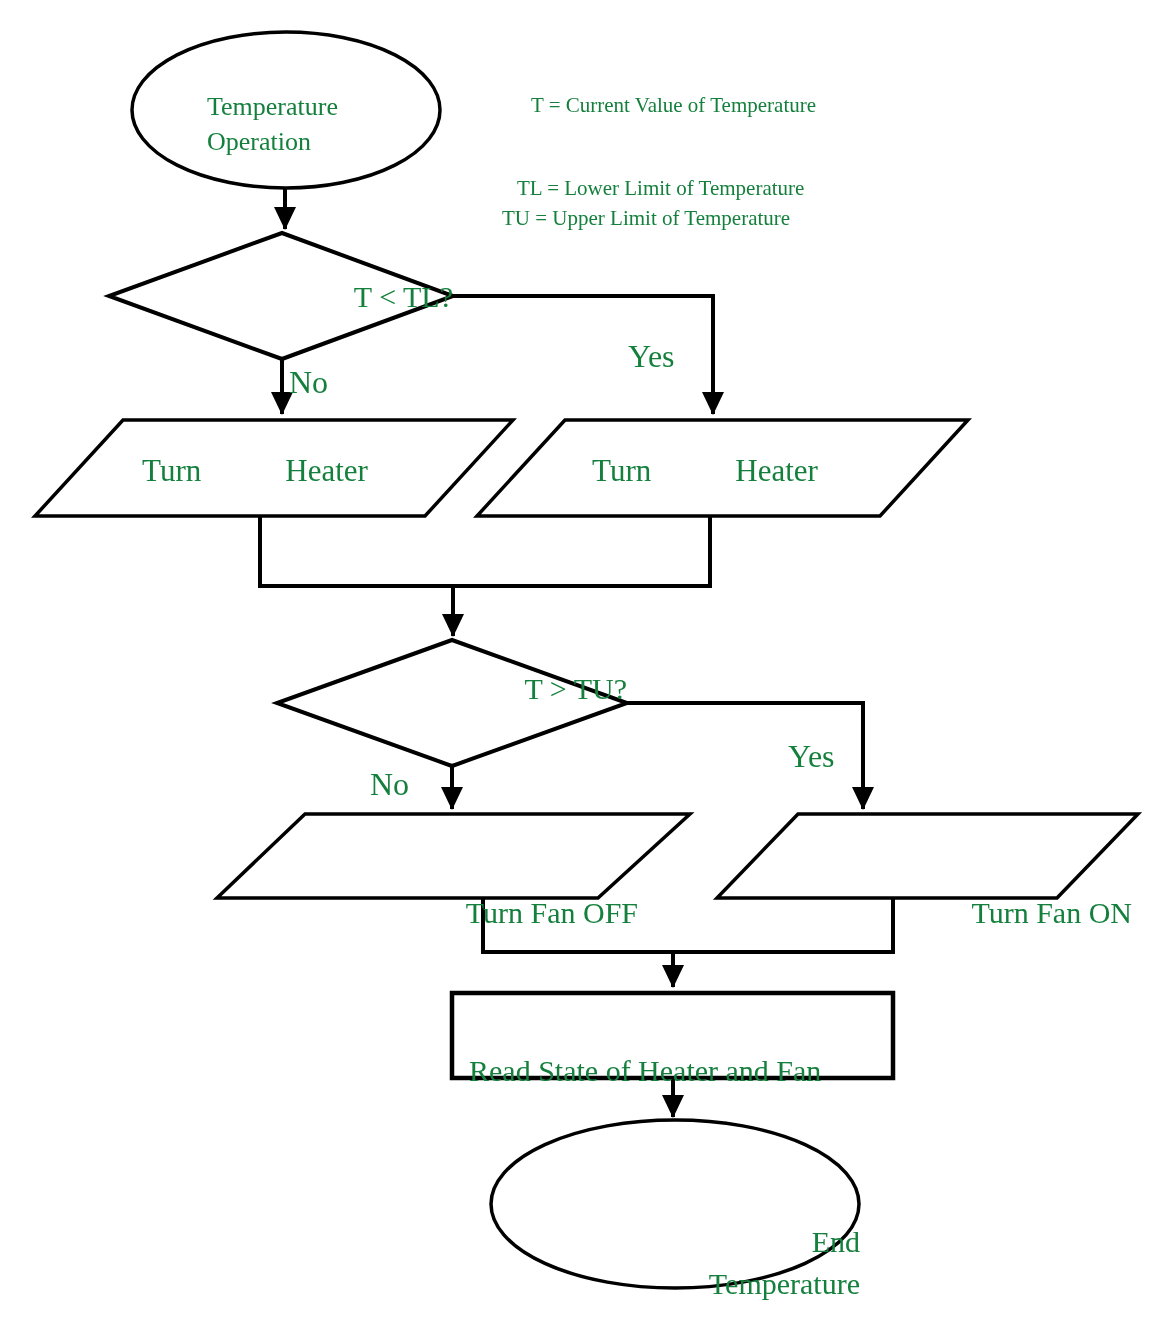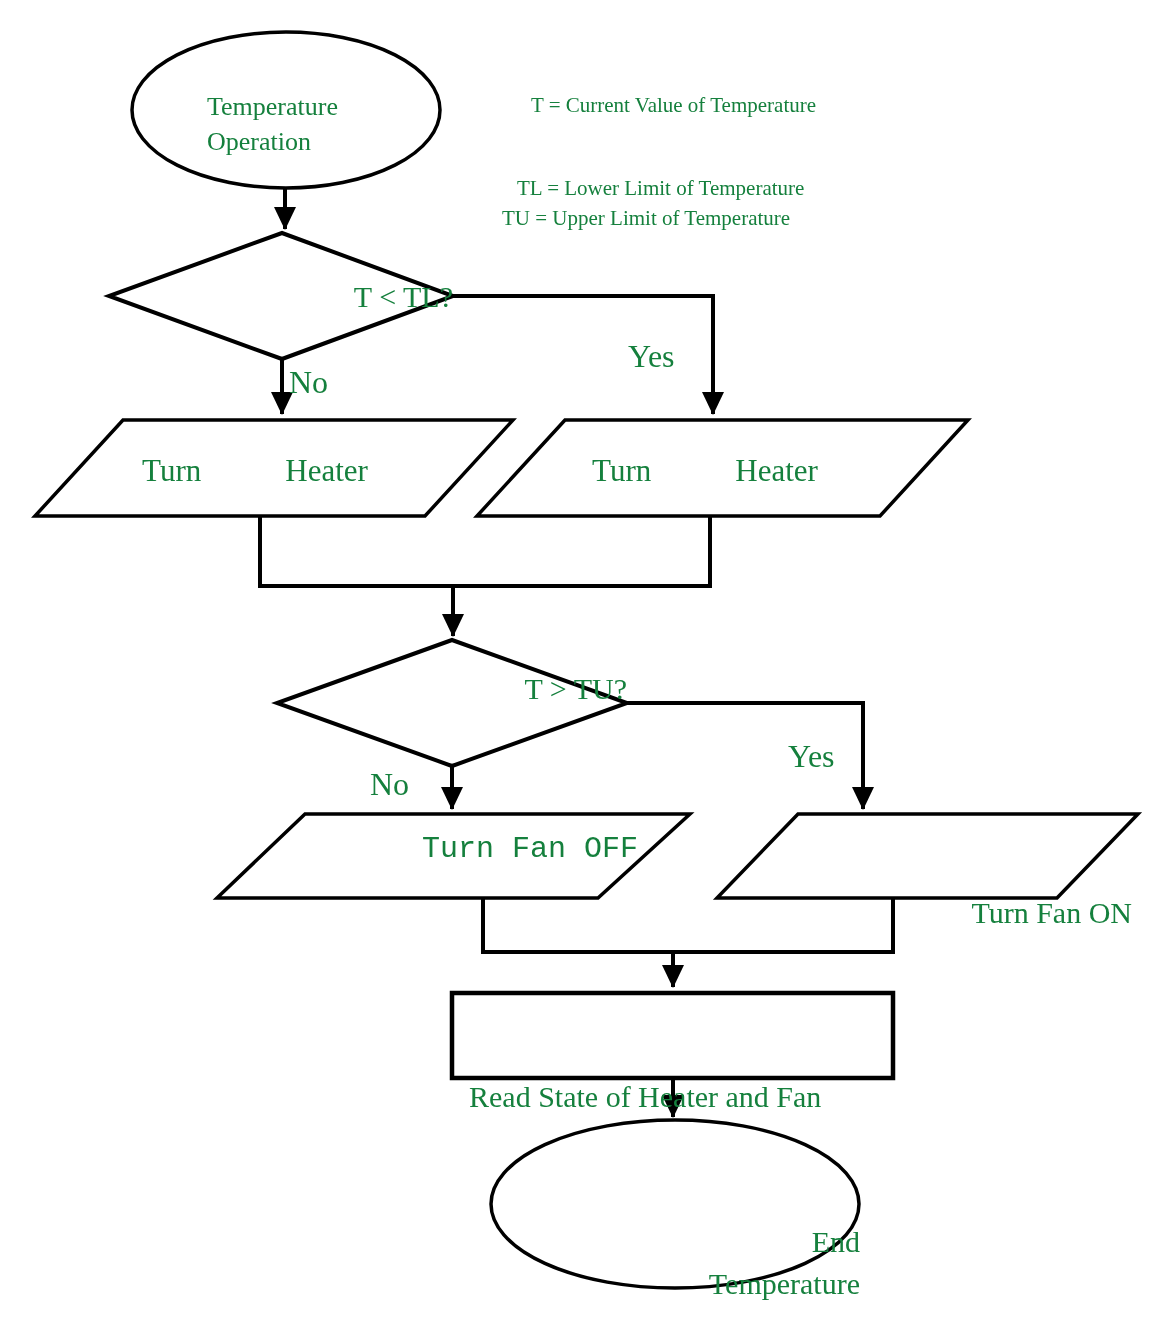--- a/index.html
+++ b/index.html
@@ -105,23 +105,23 @@
   <div class="label two-word" style="left:490px; top:453px; width:430px;">
     <span>Turn</span>
     <span>Heater</span>
   </div>
 
   <div class="label decision-label center" style="left:277px; top:648px; width:350px;margin-top:24px;">T &gt; TU?</div>
 
   <div class="label edge-label" style="left:370px; top:766px;">No</div>
   <div class="label edge-label" style="left:788px; top:738px;">Yes</div>
 
-  <div class="label node-label center" style="left:218px; top:832px; width:420px;font-family:Liberation Mono, monospace;">Turn Fan OFF</div>
+  <div class="label node-label center" style="left:218px; top:896px; width:420px;">Turn Fan OFF</div>
   <div class="label node-label center" style="left:712px; top:848px; width:420px;margin-top:48px;">Turn Fan ON</div>
 
-  <div class="label rect-label" style="left:452px; top:1080px; width:441px;">Read State of Heater and Fan</div>
+  <div class="label rect-label" style="left:452px; top:1054px; width:441px;">Read State of Heater and Fan</div>
 
   <div class="label end-label center" style="left:490px; top:1176px; width:370px;margin-top:45px;">
     <div>End</div>
     <div>Temperature</div>
   </div>
 
 </div>
 
 </body></html>

